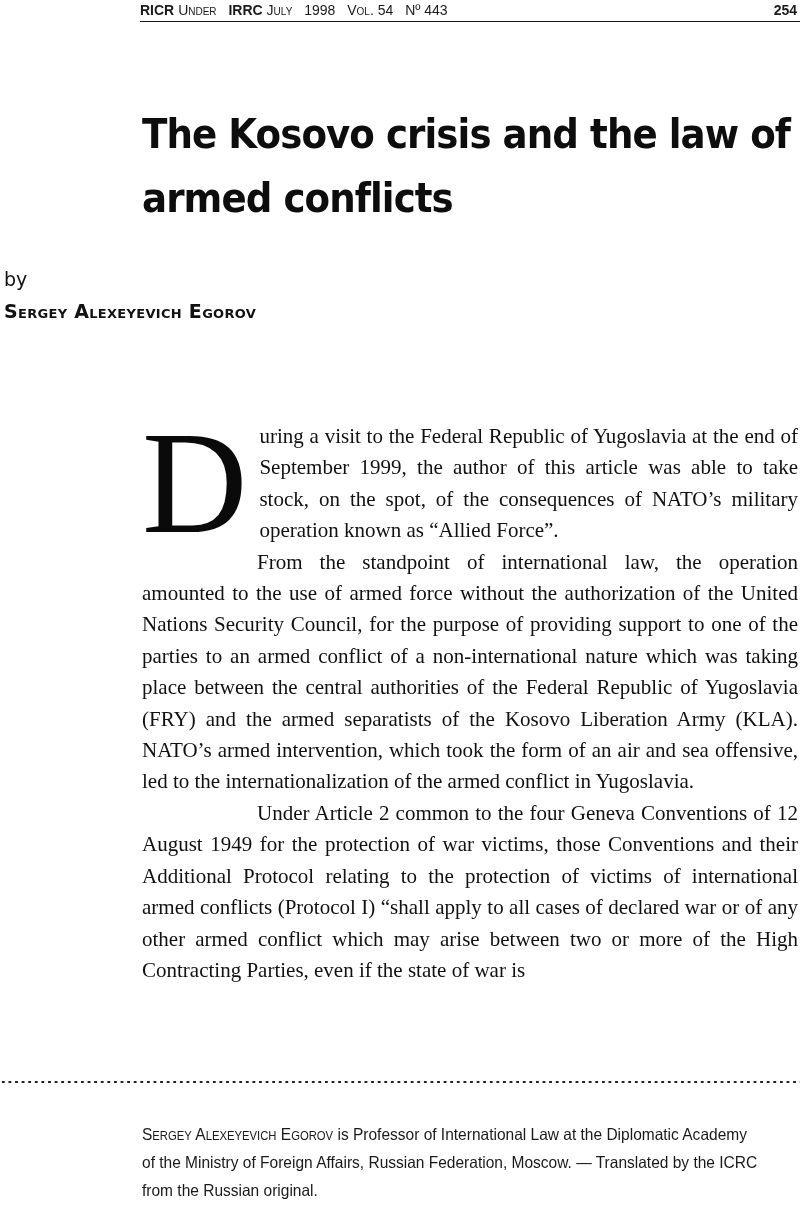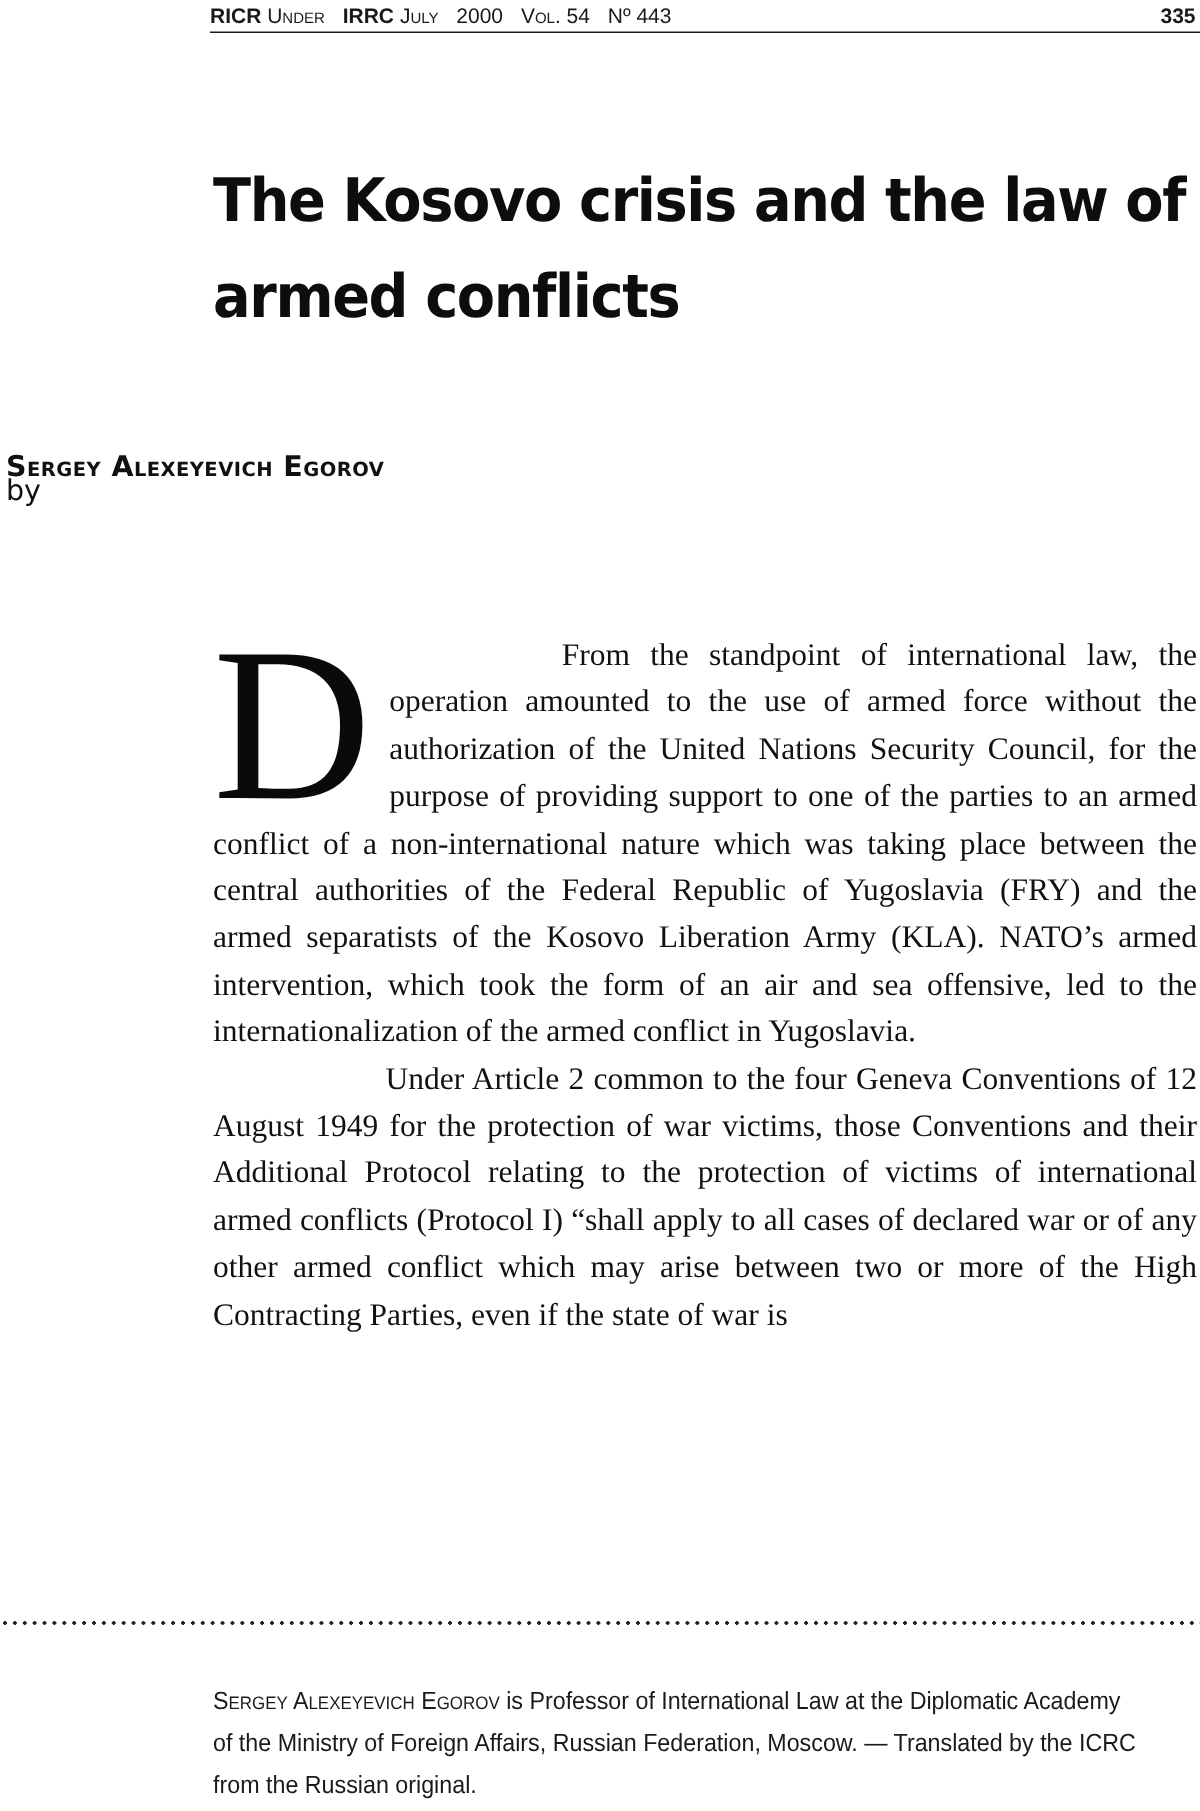--- a/index.html
+++ b/index.html
@@ -52,21 +52,20 @@
       transform-origin: left top;
       white-space: nowrap;
     }
     .by {
       position: absolute;
       left: 4px;
       top: 268px;
       font-family: "DejaVu Sans", sans-serif;
       font-size: 19px;
       color: #111;
-      margin-top: 48px;
     }
     .author {
       position: absolute;
       left: 4px;
       top: 300px;
       font-family: "DejaVu Sans", sans-serif;
       font-weight: bold;
       font-size: 19px;
       font-variant: small-caps;
       letter-spacing: 0.3px;
@@ -124,37 +123,37 @@
     .footnote .sc { font-variant: small-caps; }
   </style>
 </head>
 <body>
 
 <div class="running-header">
   <span class="b">RICR</span>
   <span class="sc">Under</span><span class="gap"></span>
   <span class="b">IRRC</span>
   <span class="sc">July</span><span class="gap"></span>
-  <span>2000</span><span class="gap"></span>
+  <span>1998</span><span class="gap"></span>
   <span class="sc">Vol. 54</span><span class="gap"></span>
   <span>Nº 443</span>
-  <span class="page-num">335</span>
+  <span class="page-num">254</span>
 </div>
 
 <h1 class="title">
   <span>The Kosovo crisis and the law of</span><br>
   <span>armed conflicts</span>
 </h1>
 
 <div class="by">by</div>
 <div class="author">Sergey Alexeyevich Egorov</div>
 
 <div class="body-text">
   <p>
-    <span class="drop-cap">D</span>
+    <span class="drop-cap">D</span><span>uring a visit to the Federal Republic of Yugoslavia at the end of September 1999, the author of this article was able to take stock, on the spot, of the consequences of NATO’s military operation known as “Allied Force”.</span>
   </p>
   <p class="indent-1">From the standpoint of international law, the operation amounted to the use of armed force without the authorization of the United Nations Security Council, for the purpose of providing support to one of the parties to an armed conflict of a non-international nature which was taking place between the central authorities of the Federal Republic of Yugoslavia (FRY) and the armed separatists of the Kosovo Liberation Army (KLA). NATO’s armed intervention, which took the form of an air and sea offensive, led to the internationalization of the armed conflict in Yugoslavia.</p>
   <p class="indent-2">Under Article 2 common to the four Geneva Conventions of 12 August 1949 for the protection of war victims, those Conventions and their Additional Protocol relating to the protection of victims of international armed conflicts (Protocol I) “shall apply to all cases of declared war or of any other armed conflict which may arise between two or more of the High Contracting Parties, even if the state of war is</p>
 </div>
 
 <div class="rule-dotted"></div>
 
 <div class="footnote">
   <span class="sc">Sergey Alexeyevich Egorov</span><span> is Professor of International Law at the Diplomatic Academy of the Ministry of Foreign Affairs, Russian Federation, Moscow. — Translated by the ICRC from the Russian original.</span>
 </div>

